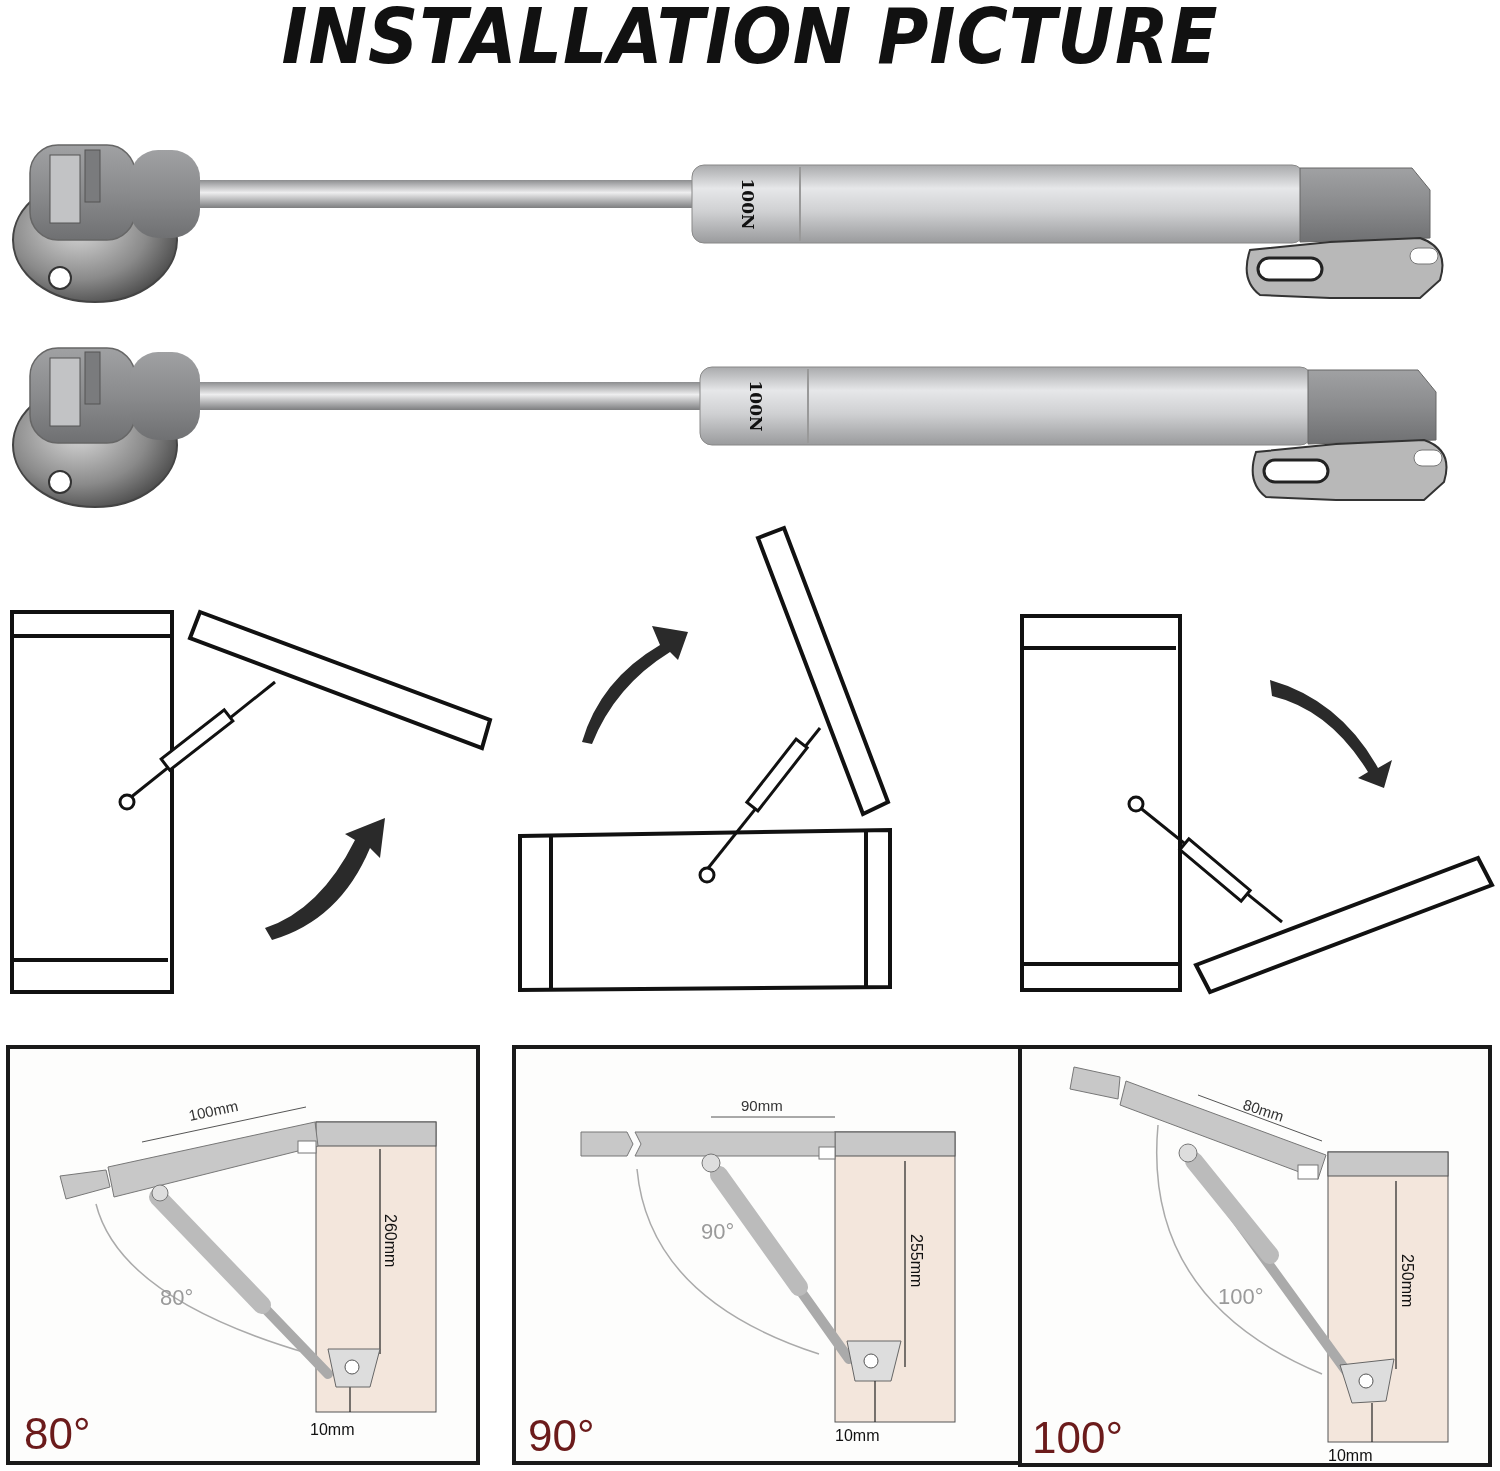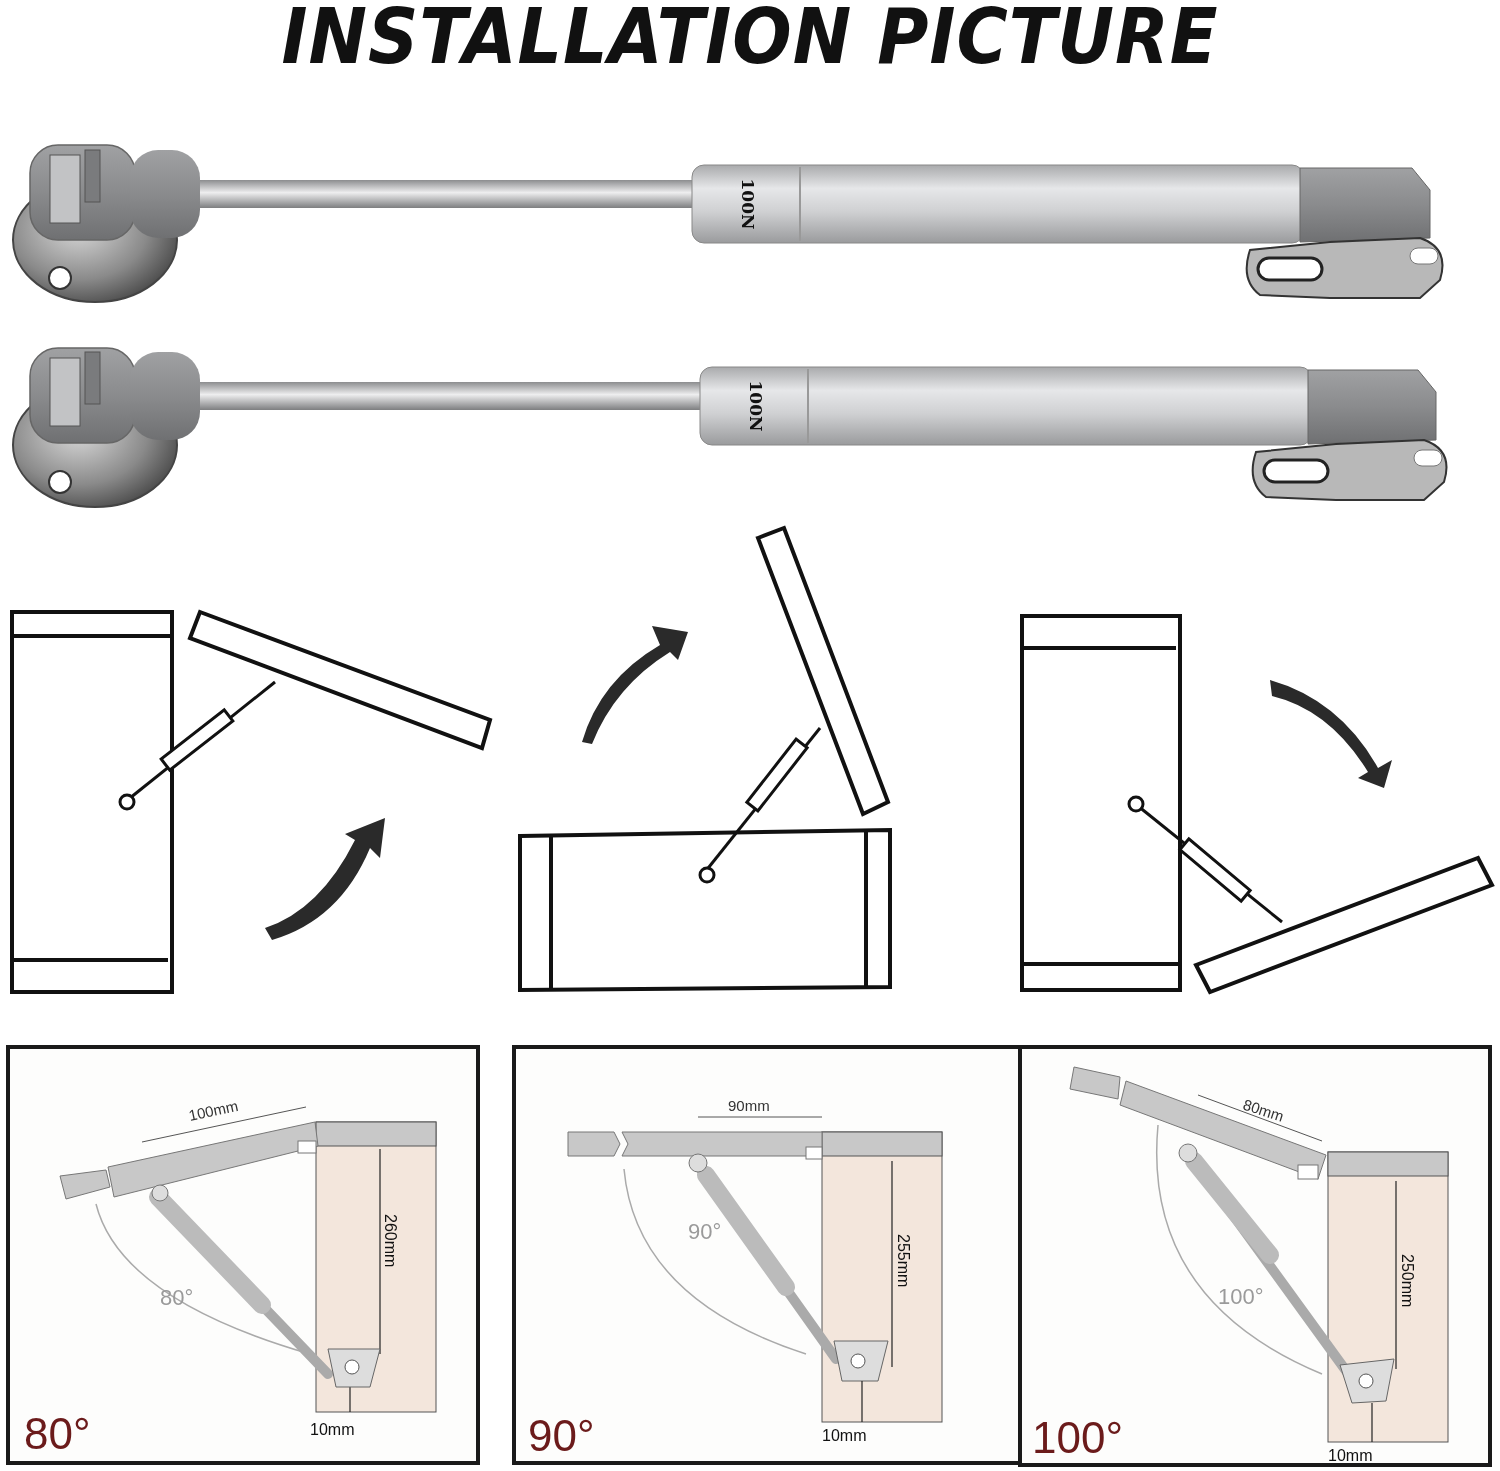--- a/index.html
+++ b/index.html
@@ -162,21 +162,21 @@
     <polygon points="318,300 370,300 360,338 326,338" fill="#ddd" stroke="#666"></polygon>
     <circle cx="342" cy="318" r="7" fill="#fff" stroke="#555"></circle>
     <path d="M86,155 Q110,250 300,305" fill="none" stroke="#aaa" stroke-width="1.5"></path>
     <text class="angle-mid" x="150" y="256">80°</text>
     <text class="dim-dark" transform="translate(375,165) rotate(90)">260mm</text>
     <text class="dim-dark" x="300" y="386">10mm</text>
   </svg>
   <div class="angle-big" style="left:14px;top:360px;">80°</div>
 </div>
 
-<div class="panel" style="left:512px;top:1045px;width:568px;height:420px;">
+<div class="panel" style="left:512px;top:1045px;width:568px;height:420px;padding-left:13px;">
   <svg width="472" height="420">
     <rect x="306" y="83" width="120" height="290" fill="#f3e6dc" stroke="#555" stroke-width="1"></rect>
     <rect x="306" y="83" width="120" height="24" fill="#c8c8c8" stroke="#555"></rect>
     <polygon points="52,83 98,83 104,95 98,107 52,107" fill="#c8c8c8" stroke="#777"></polygon>
     <polygon points="106,83 306,83 306,107 106,107 112,95" fill="#c8c8c8" stroke="#777"></polygon>
     <rect x="290" y="98" width="16" height="12" fill="#fff" stroke="#777"></rect>
     <line x1="182" y1="68" x2="306" y2="68" stroke="#555" stroke-width="1"></line>
     <text class="dim" x="212" y="62">90mm</text>
     <line x1="182" y1="116" x2="320" y2="310" stroke="#aaa" stroke-width="10" stroke-linecap="round"></line>
     <line x1="190" y1="126" x2="270" y2="238" stroke="#bbb" stroke-width="18" stroke-linecap="round"></line>

